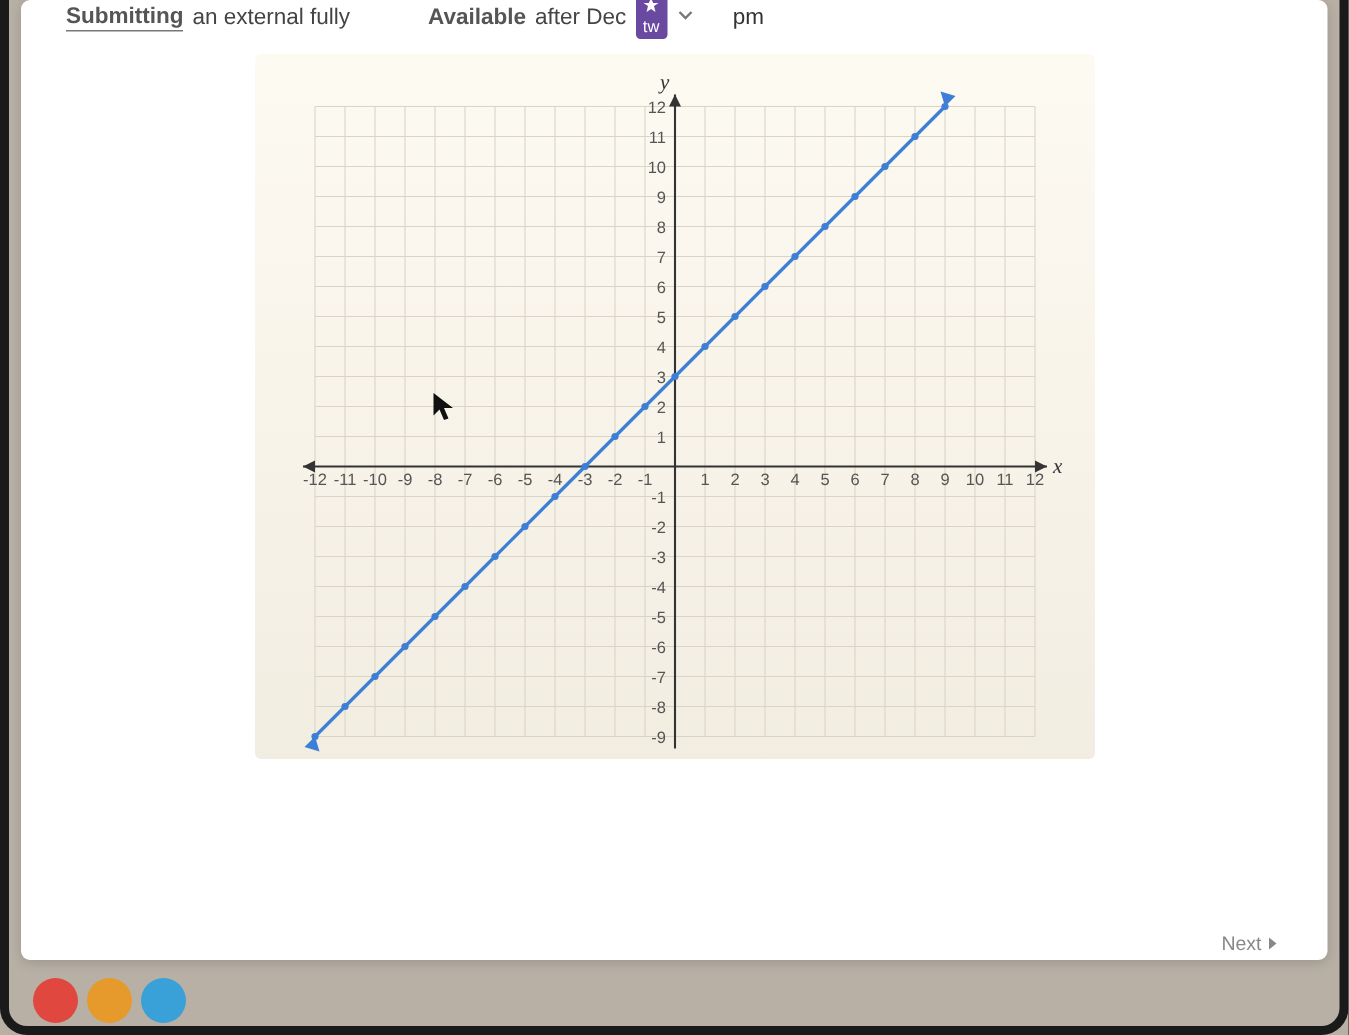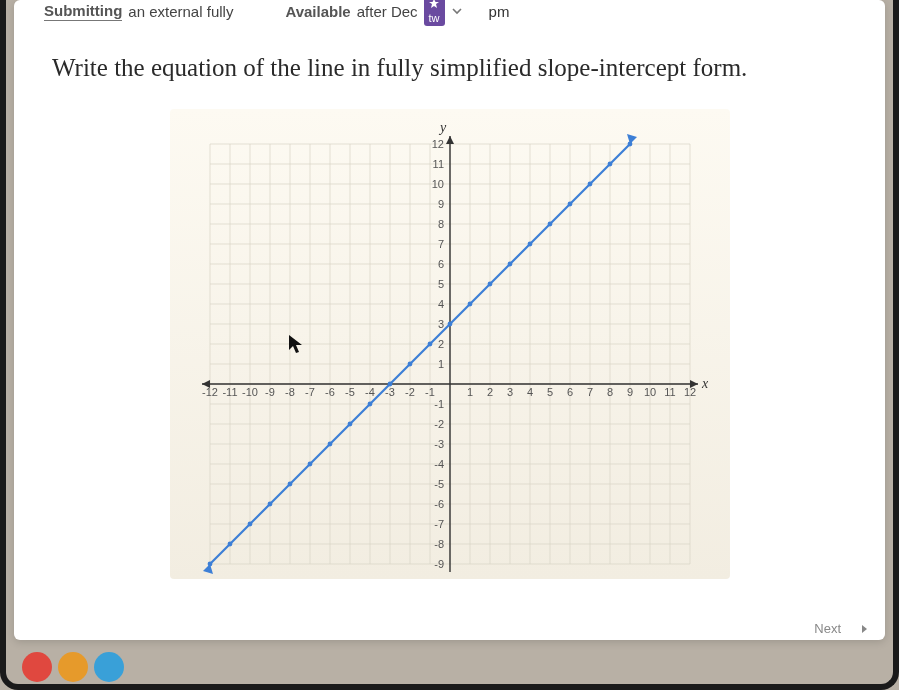--- a/index.html
+++ b/index.html
@@ -78,27 +78,27 @@
   .cursor-icon {
     position: absolute;
     left: 118px;
     top: 225px;
     color: #222;
     pointer-events:none;
   }
   .footer-bar {
     position: absolute;
     bottom: 4px;
-    right: 16px;
+    right: 32px;
     font-family: Arial, sans-serif;
     font-size: 13px;
     color: #888;
     display:flex;
     align-items:center;
-    gap:20px;
+    gap:4px;
   }
   .dock {
     position:absolute;
     bottom: 8px; left: 22px;
     display:flex; gap:6px;
   }
   .dock .circle {
     width: 30px; height:30px; border-radius:50%;
   }
   .dock .c1{ background:#e0483f;}
@@ -123,21 +123,20 @@
       <span>tw</span>
     </span>
     <span class="chevron">
       <svg width="12" height="12" viewBox="0 0 12 12">
           <path d="M2 4l4 4 4-4" stroke="#777" stroke-width="1.6" fill="none"></path>
         </svg>
     </span>
     <span style="margin-left:20px;color:#333;">pm</span>
   </div>
 
-  <div class="question">Write the equation of the line in fully simplified slope-intercept form.</div>
 
   <div class="chart-wrap">
     <div class="chart-surface">
       <svg id="plane" viewBox="0 0 560 470">
           <line x1="40" y1="35" x2="40" y2="455" stroke="#d9d4c6" stroke-width="0.7"></line>
           <line x1="60" y1="35" x2="60" y2="455" stroke="#d9d4c6" stroke-width="0.7"></line>
           <line x1="80" y1="35" x2="80" y2="455" stroke="#d9d4c6" stroke-width="0.7"></line>
           <line x1="100" y1="35" x2="100" y2="455" stroke="#d9d4c6" stroke-width="0.7"></line>
           <line x1="120" y1="35" x2="120" y2="455" stroke="#d9d4c6" stroke-width="0.7"></line>
           <line x1="140" y1="35" x2="140" y2="455" stroke="#d9d4c6" stroke-width="0.7"></line>

